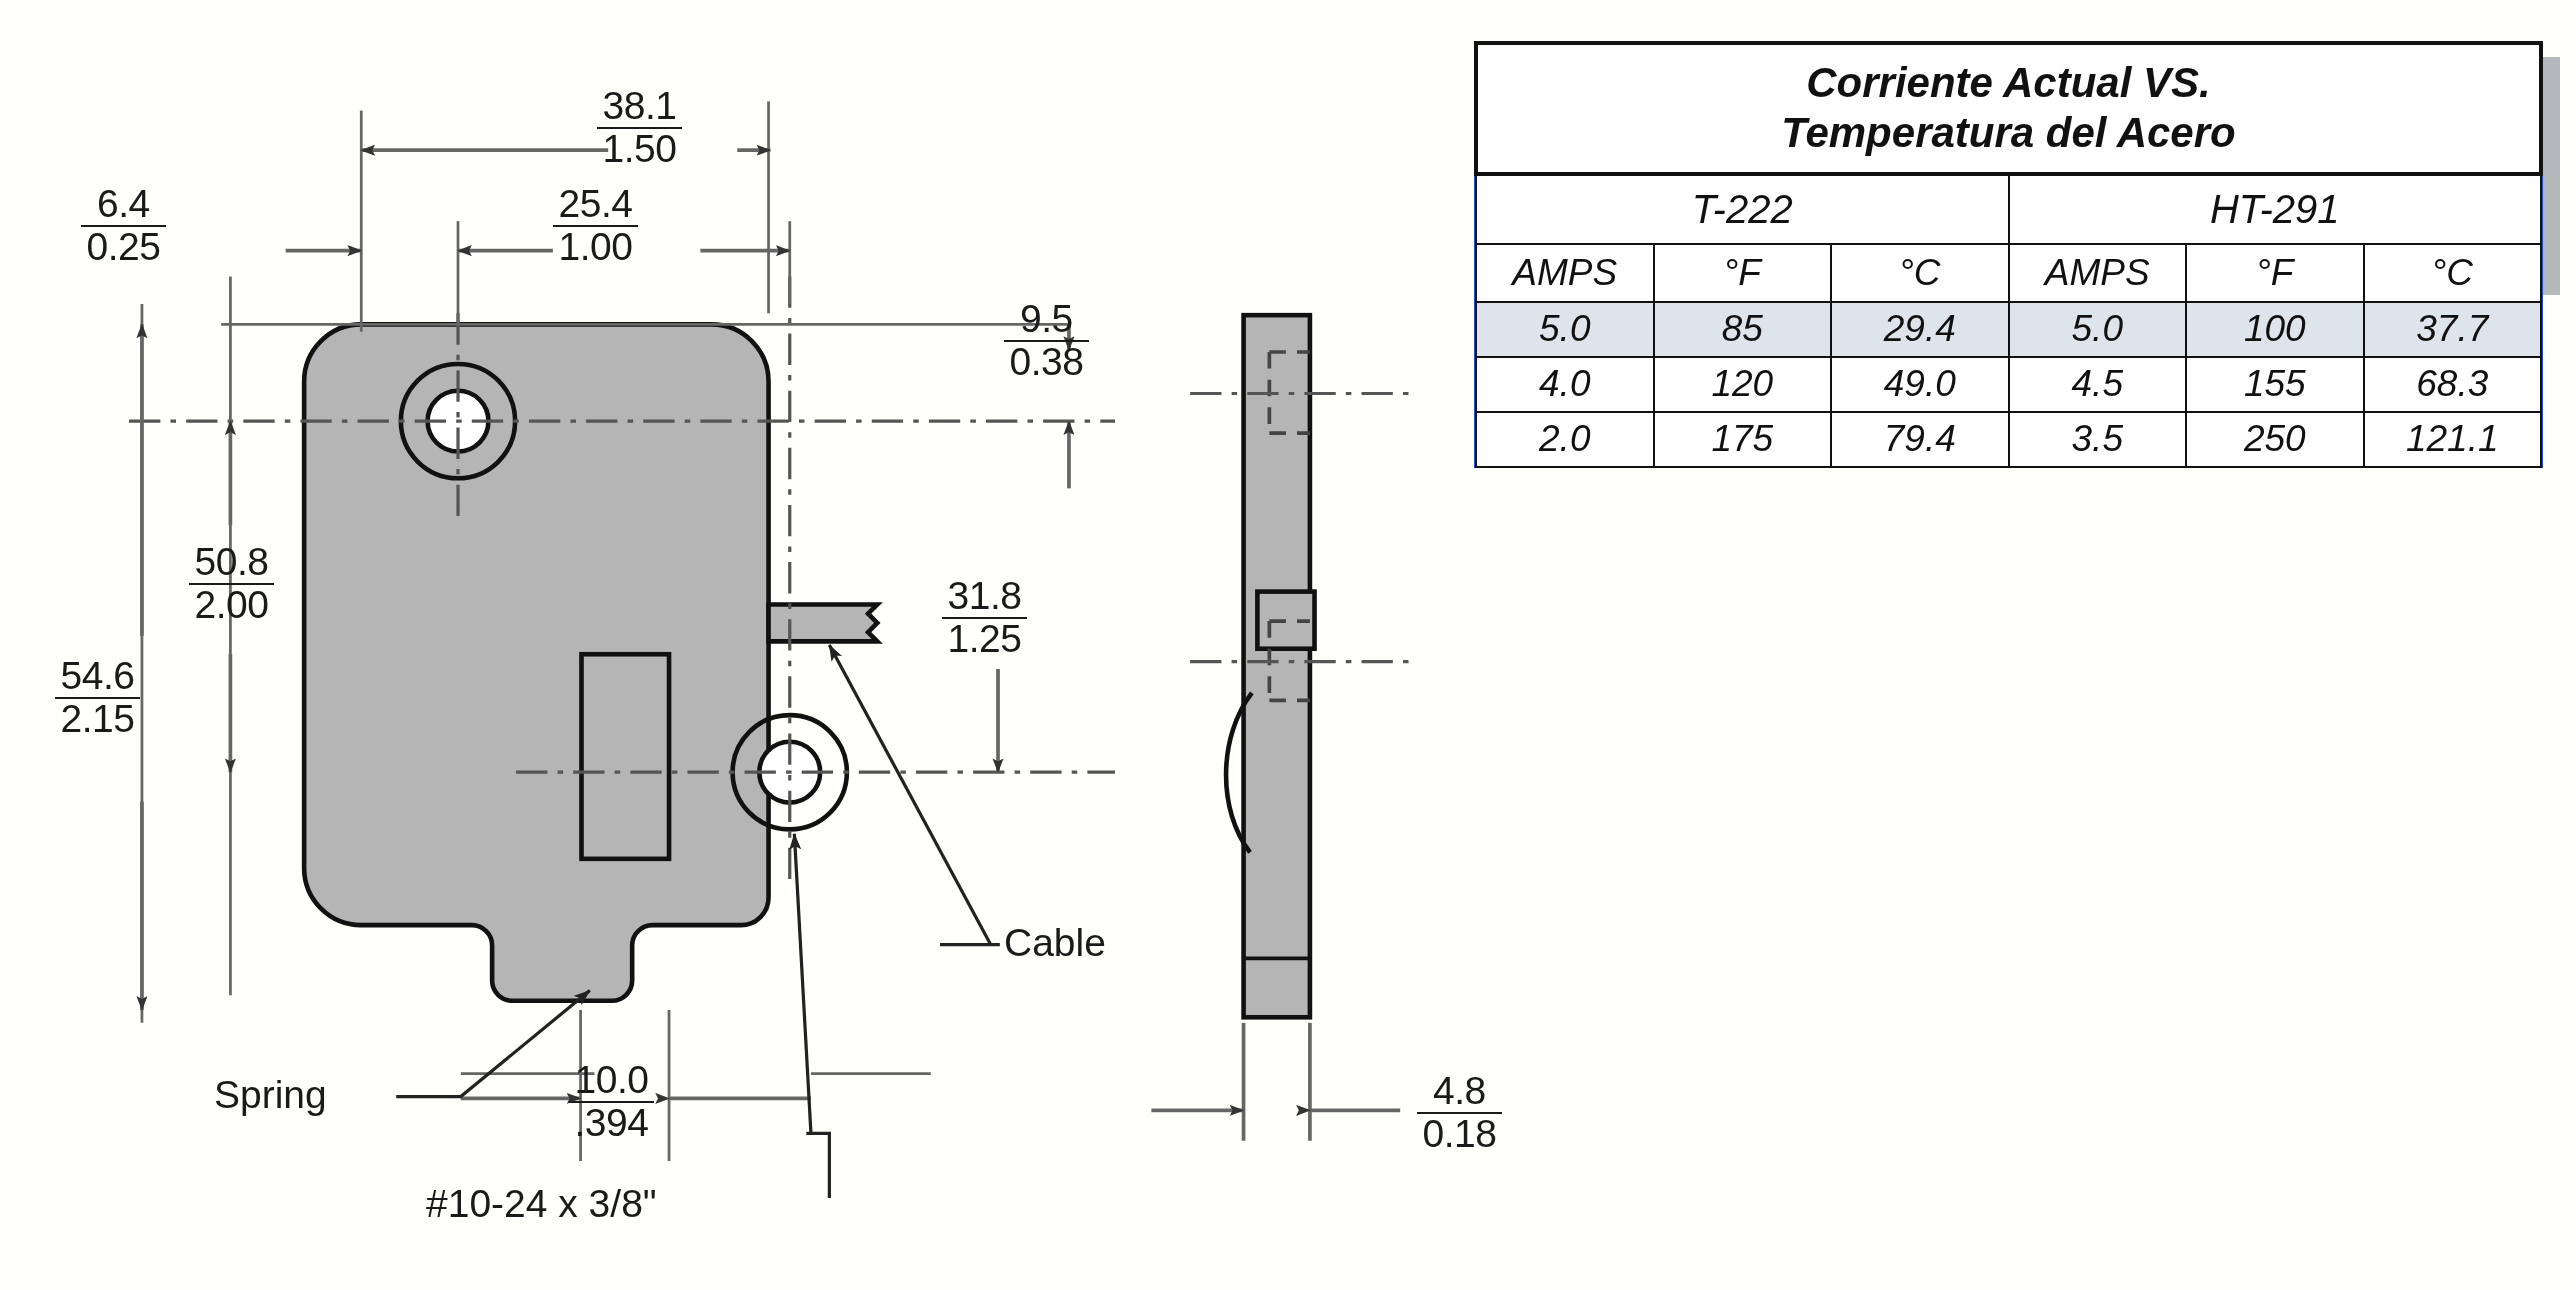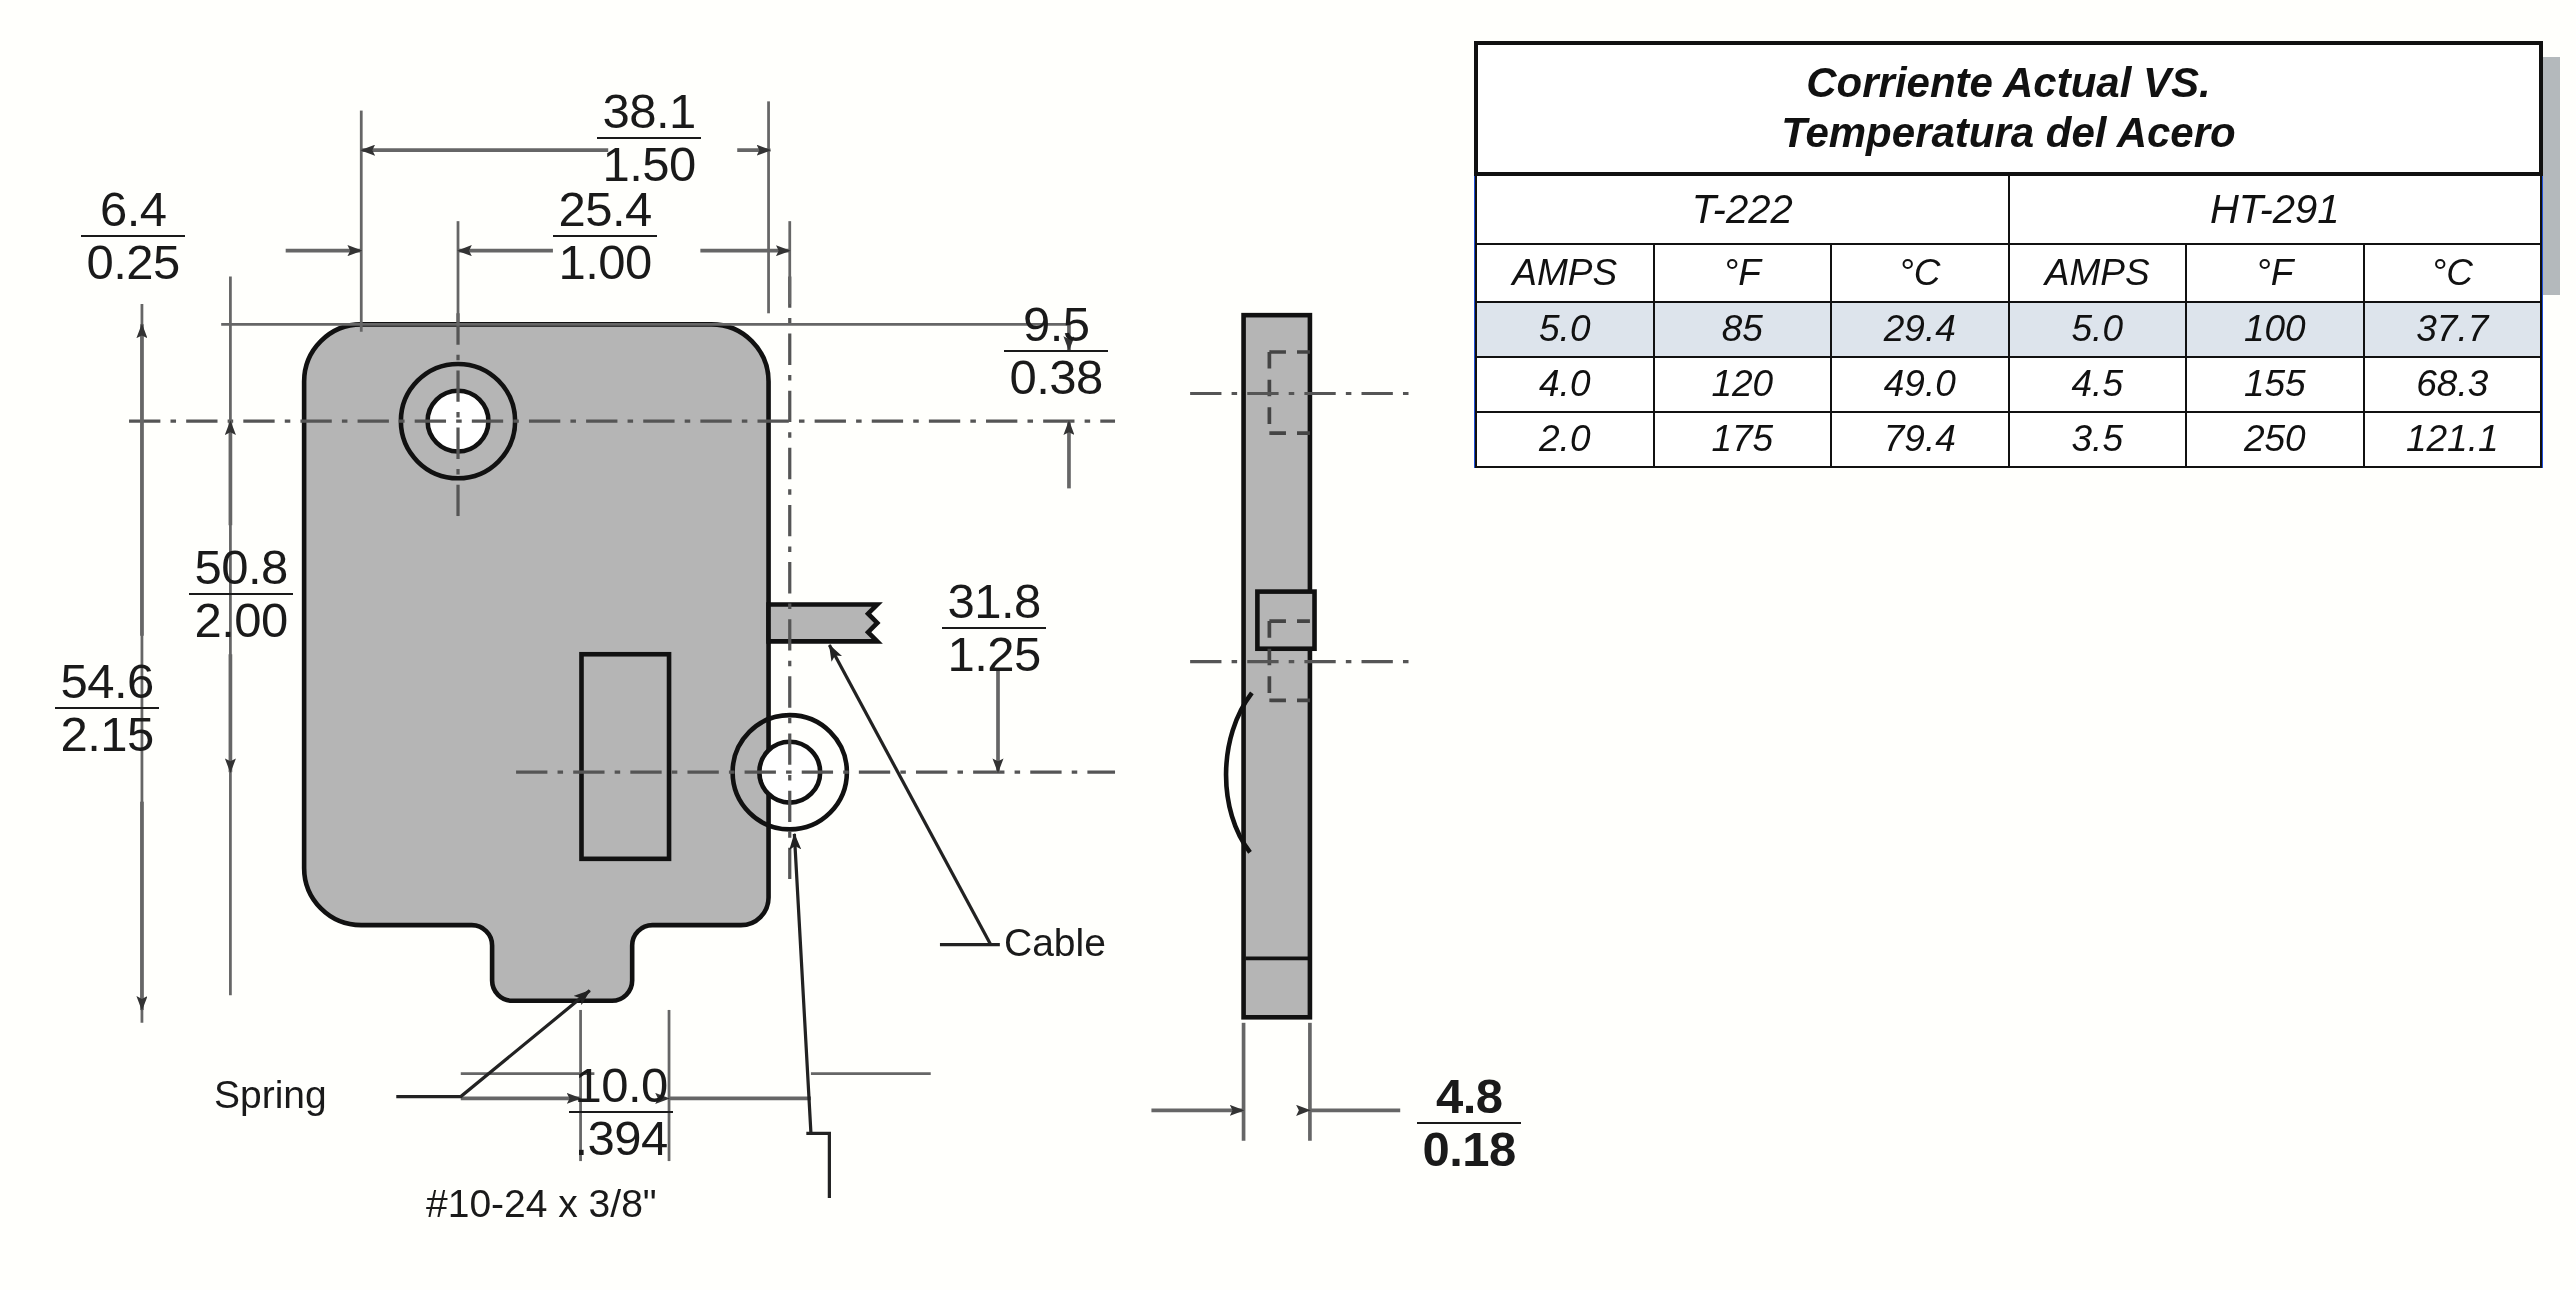--- a/index.html
+++ b/index.html
@@ -15,21 +15,21 @@
   
   .dim{
     position:absolute;
     text-align:center;
     color:#1a1a1a;
     line-height:1.04;
     white-space:nowrap;
   }
   .dim .num{
     display:block;
-    font-size:49px;
+    font-size:39px;
     letter-spacing:-0.5px;
     padding:0 5.5px;
   }
   .dim .top{border-bottom:2.8px solid #1a1a1a;}
   .plain{
     position:absolute;
     font-size:39px;
     color:#1a1a1a;
     white-space:nowrap;
   }
@@ -345,21 +345,21 @@
 
     <g stroke="#666" stroke-width="4" fill="none">
       <line x1="120" y1="1110" x2="120" y2="1238"></line>
       <line x1="192" y1="1110" x2="192" y2="1238"></line>
       <line x1="20" y1="1205" x2="120" y2="1205" marker-end="url(#ar2)"></line>
       <line x1="290" y1="1205" x2="192" y2="1205" marker-end="url(#ar2L)"></line>
     </g>
   </svg>
   </div>
 
-  <div class="dim" style="left:1417px;top:1071px;font-weight:bold;">
+  <div class="dim" style="left:1417px;top:1071px;">
     <span class="num top">4.8</span>
     <span class="num">0.18</span>
   </div>
 
   <div class="tbl-shadow"></div>
   <table class="tbl">
     <tbody>
         <tr>
       <td class="title outer" colspan="6">
         <span>Corriente Actual VS.</span><br>

